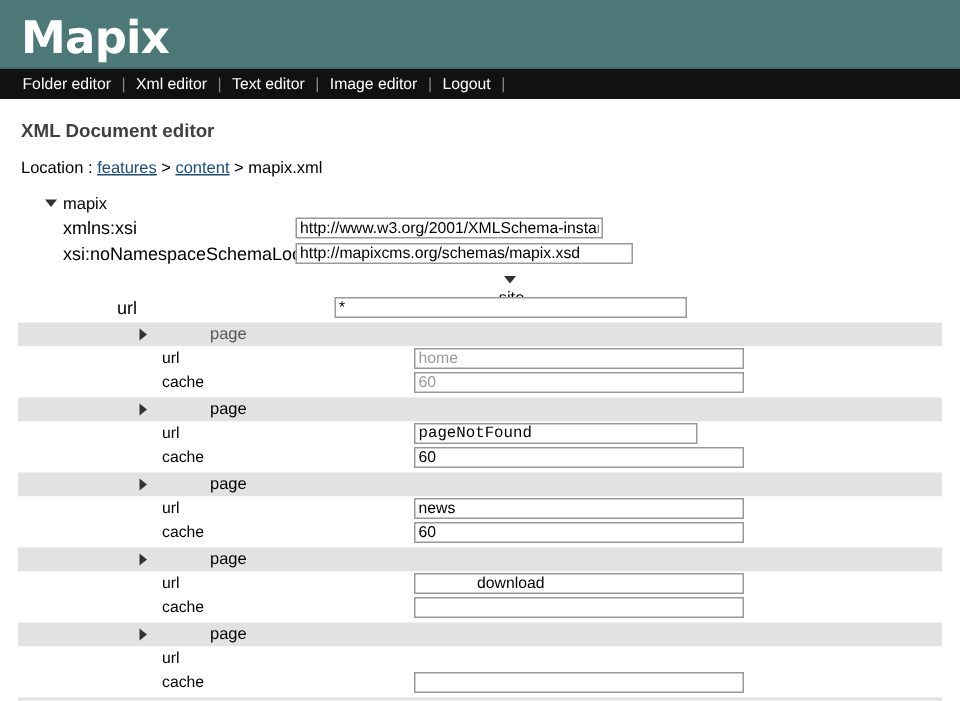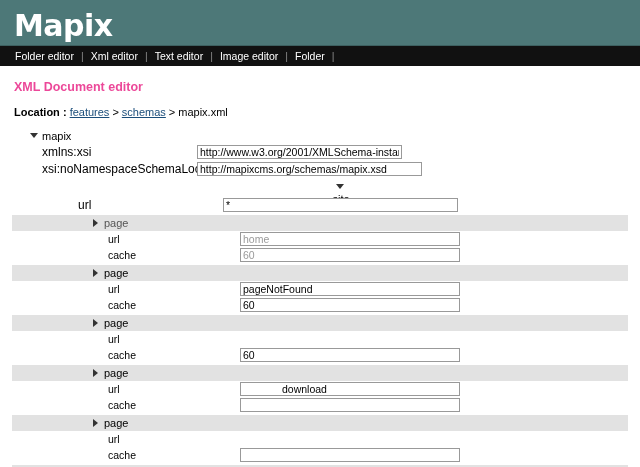--- a/index.html
+++ b/index.html
@@ -62,30 +62,30 @@
   }
   .menu-sep {
     color: #888888;
   }
 
   
   .content {
     padding: 10px 12px 0 12px;
   }
   .page-title {
-    color: #ec4899;
+    color: #404040;
     font-weight: bold;
     font-size: 12.5px;
     margin: 4px 0 12px 2px;
   }
   .location {
     font-size: 11px;
     margin: 0 0 10px 2px;
   }
-  .location b { font-weight: bold; }
+  .location b { font-weight: normal; }
   .location a {
     color: #1a4d7a;
     text-decoration: underline;
   }
   .location .sep { color: #000; padding: 0 3px; }
 
   
   .tree { margin-top: 4px; }
 
   .node-row {
@@ -156,20 +156,21 @@
   }
 
   .indent-1 { margin-left: 16px; }
   .indent-2 { margin-left: 40px; flex-direction: column; }
 
   
   .grow {
     display: flex;
     align-items: center;
     height: 16px;
+    gap: 36px;
   }
   .label-col {
     width: 140px;
     flex: 0 0 140px;
     padding-left: 2px;
     font-size: 10.5px;
   }
 </style>
 </head>
 <body>
@@ -182,31 +183,31 @@
 
 <div class="menubar" id="menubar">
     <a href="#">Folder editor</a>
     <span class="menu-sep">|</span>
     <a href="#">Xml editor</a>
     <span class="menu-sep">|</span>
     <a href="#">Text editor</a>
     <span class="menu-sep">|</span>
     <a href="#">Image editor</a>
     <span class="menu-sep">|</span>
-    <a href="#">Folder</a>
+    <a href="#">Logout</a>
     <span class="menu-sep">|</span>
   </div>
 
 <div class="content">
 
   <div class="page-title">XML Document editor</div>
 
   <div class="location">
     <b>Location :</b>
-    <span id="breadcrumb-items"><a href="#">features</a><span class="sep">&gt;</span><a href="#">schemas</a><span class="sep">&gt;</span><span>mapix.xml</span></span>
+    <span id="breadcrumb-items"><a href="#">features</a><span class="sep">&gt;</span><a href="#">content</a><span class="sep">&gt;</span><span>mapix.xml</span></span>
   </div>
 
   <div class="tree">
 
     <div class="node-row indent-1">
       <span class="twisty"></span>
       <span class="node-label">mapix</span>
     </div>
 
     <div class="field-row" style="margin-left:30px;">
@@ -243,34 +244,35 @@
             <input type="text" class="txt grey-val" value="60" style="width: 220px;">
           </div>
         </div>
         <div style="margin-top: 2px;">
           <div class="band grow" style="padding-left: 78px;">
             <span class="twisty collapsed"></span>
             <span class="node-label">page</span>
           </div>
           <div class="grow" style="background: rgb(255, 255, 255);">
             <span class="label-col" style="padding-left: 96px; width: 228px; flex: 0 0 228px;">url</span>
-            <input type="text" class="txt" value="pageNotFound" style="width: 220px;">
+            <input type="text" class="txt" value="pageNotFound" style="width: 189px; font-family: Liberation Mono, monospace;">
           </div>
           <div class="grow" style="background: rgb(255, 255, 255);">
             <span class="label-col" style="padding-left: 96px; width: 228px; flex: 0 0 228px;">cache</span>
             <input type="text" class="txt" value="60" style="width: 220px;">
           </div>
         </div>
         <div style="margin-top: 2px;">
           <div class="band grow" style="padding-left: 78px;">
             <span class="twisty collapsed"></span>
             <span class="node-label">page</span>
           </div>
           <div class="grow" style="background: rgb(255, 255, 255);">
             <span class="label-col" style="padding-left: 96px; width: 228px; flex: 0 0 228px;">url</span>
+            <input type="text" class="txt" value="news" style="width: 220px;">
           </div>
           <div class="grow" style="background: rgb(255, 255, 255);">
             <span class="label-col" style="padding-left: 96px; width: 228px; flex: 0 0 228px;">cache</span>
             <input type="text" class="txt" value="60" style="width: 220px;">
           </div>
         </div>
         <div style="margin-top: 2px;">
           <div class="band grow" style="padding-left: 78px;">
             <span class="twisty collapsed"></span>
             <span class="node-label">page</span>

